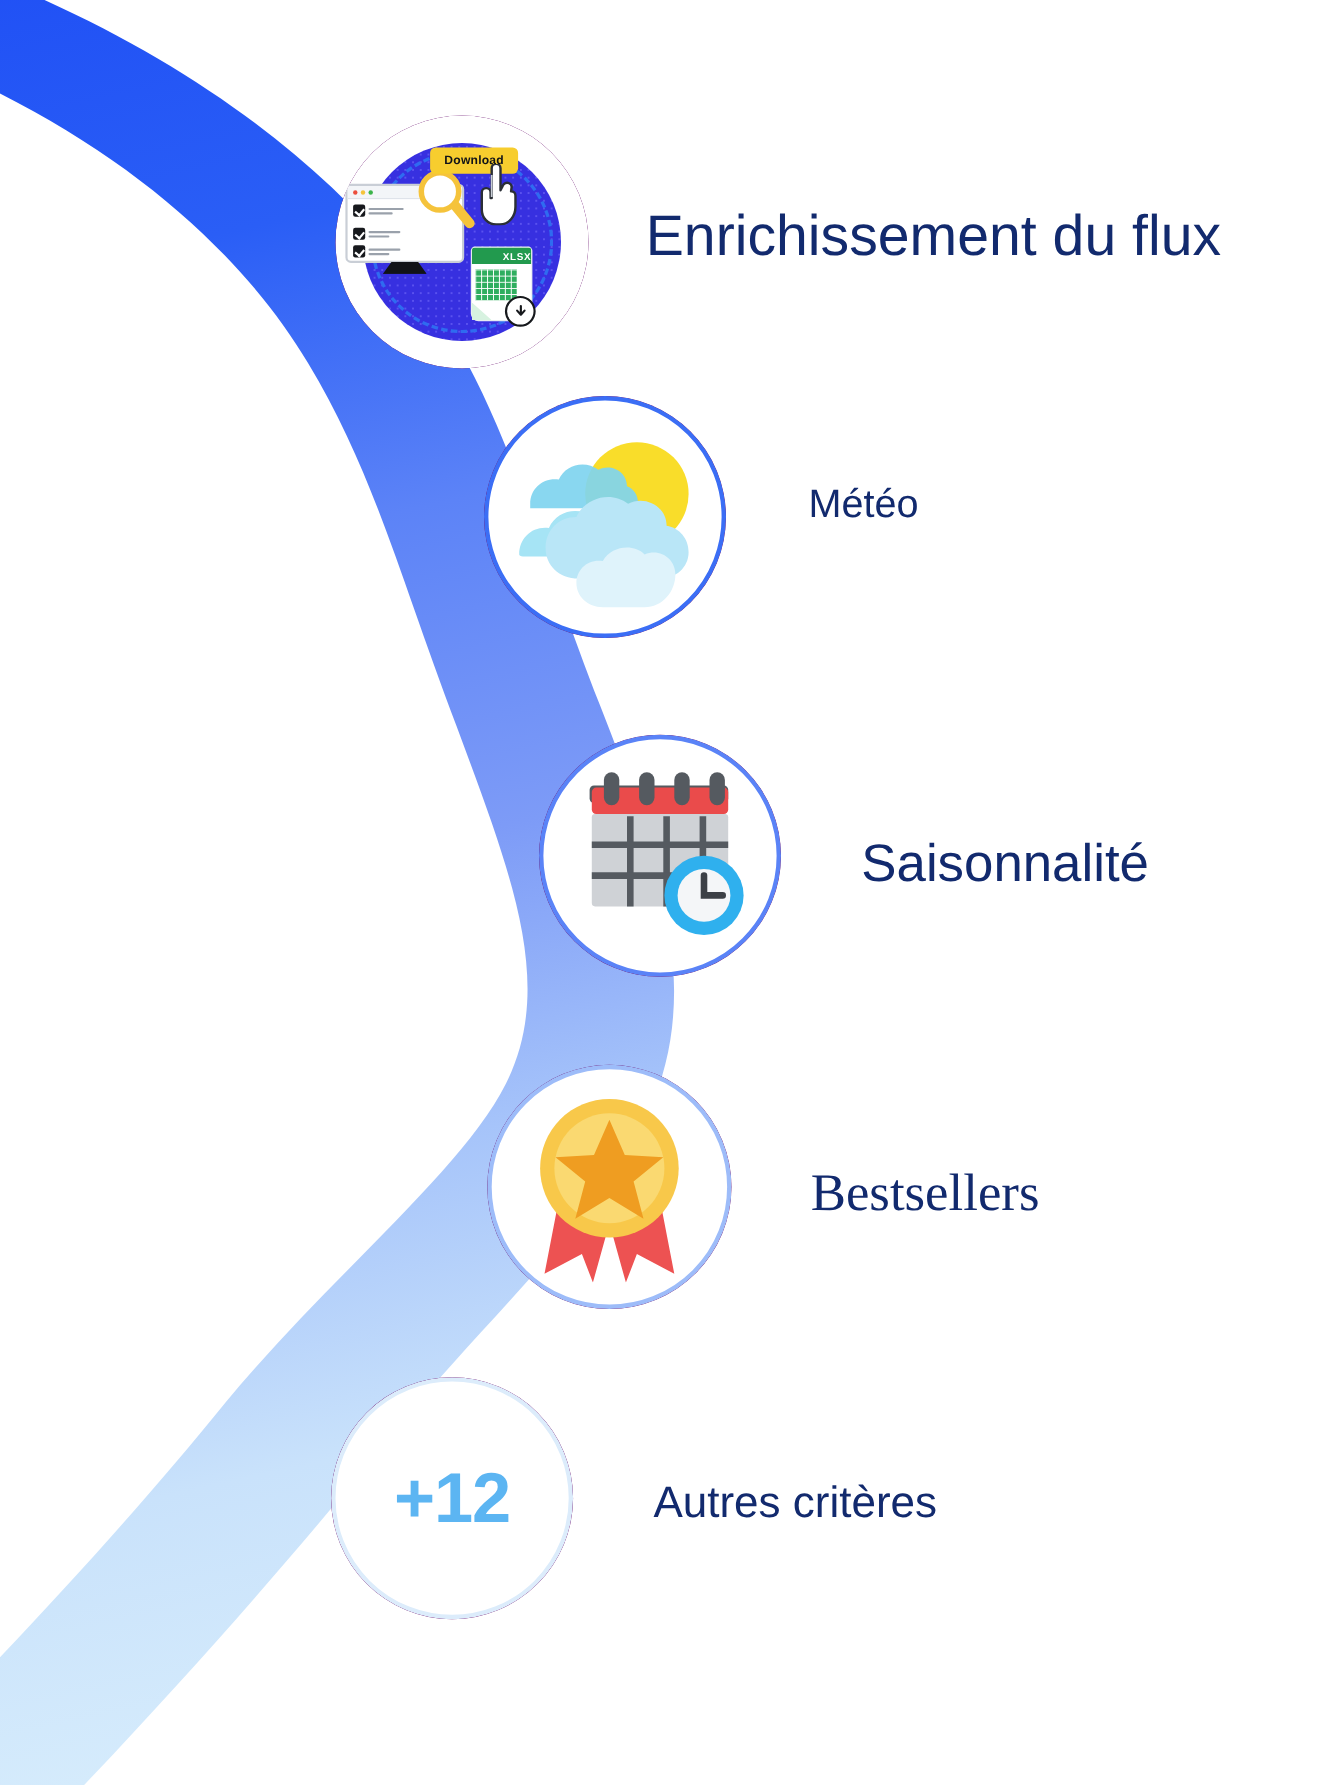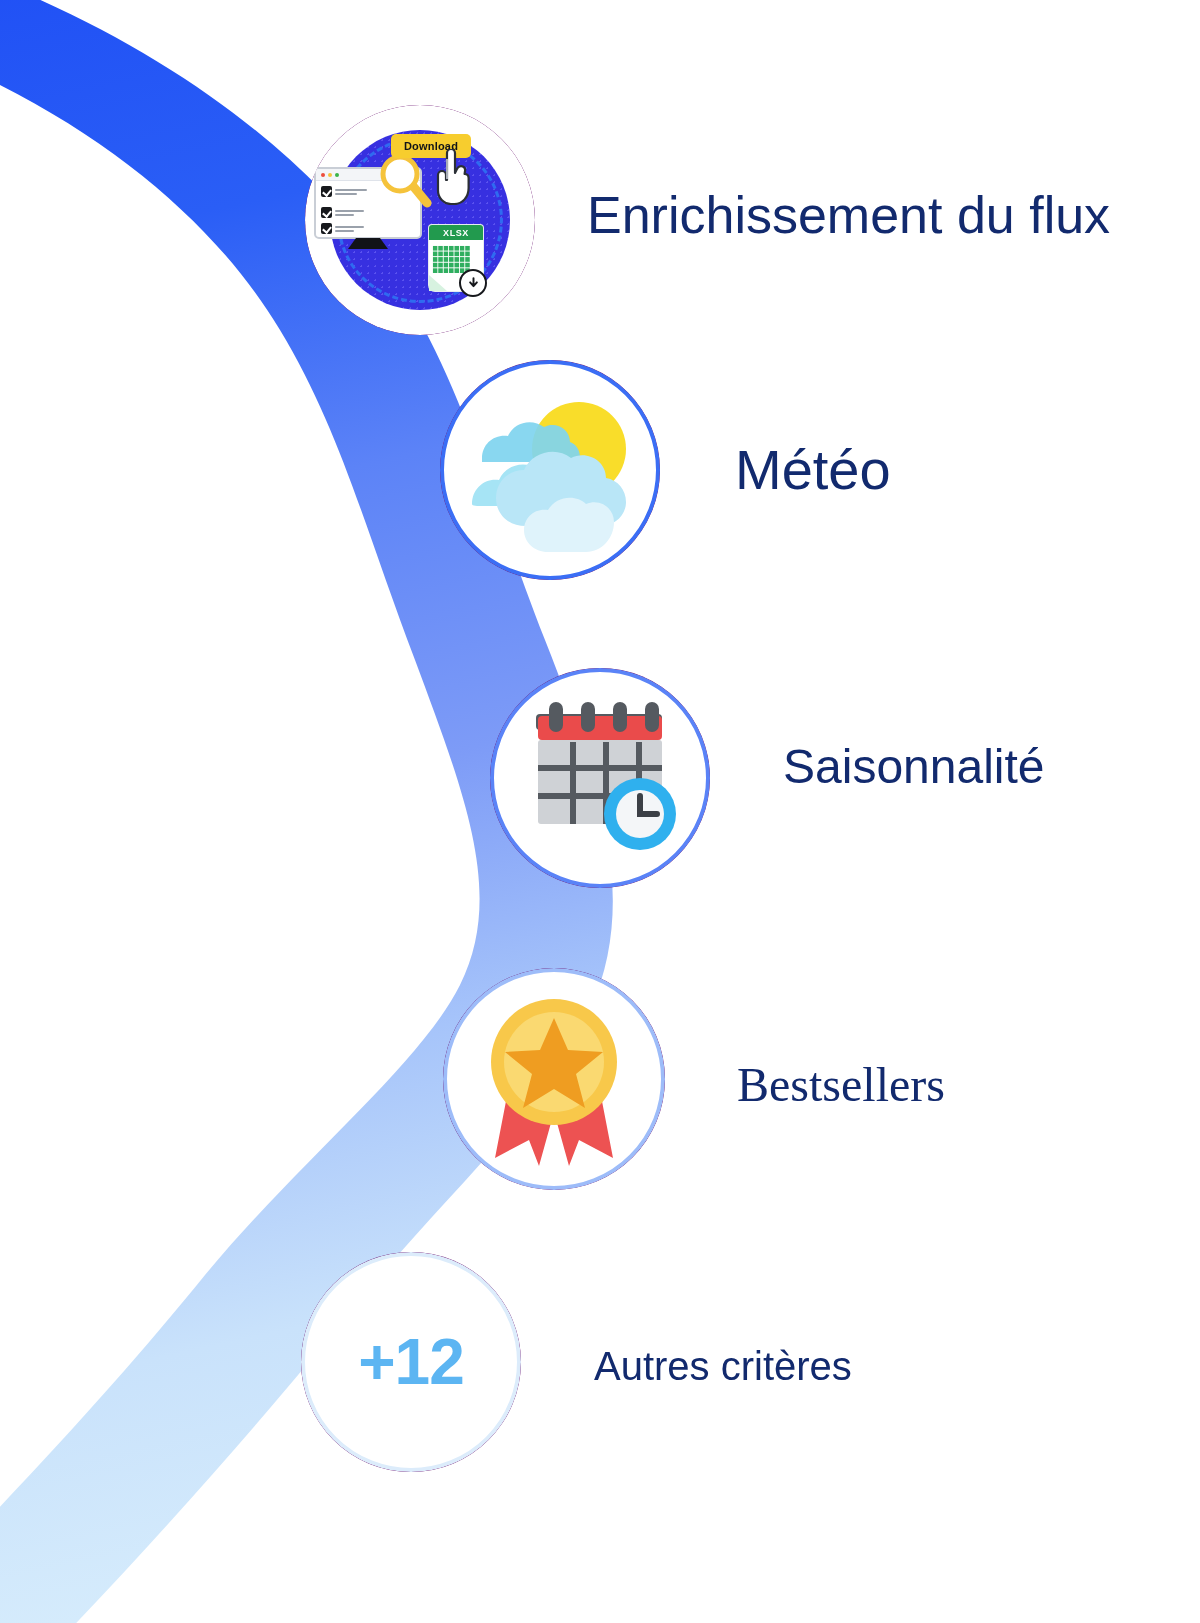--- a/index.html
+++ b/index.html
@@ -40,21 +40,21 @@
   .chk::after{content:"";position:absolute;left:2.5px;top:1.5px;width:4px;height:6px;
         border-right:2px solid #fff;border-bottom:2px solid #fff;transform:rotate(40deg);}
   .lines{display:flex;flex-direction:column;gap:2px;flex:1;}
   .ln{height:2px;background:#9aa1ab;border-radius:1px;}
   .mon-stand{position:absolute;left:34px;top:71px;width:40px;height:11px;background:#111318;
         clip-path:polygon(20% 0,80% 0,100% 100%,0 100%);}
   .mag{position:absolute;left:70px;top:48px;width:58px;height:58px;}
   .xlsx{position:absolute;left:118px;top:120px;width:66px;height:74px;}
   .xlsx-page{position:absolute;left:6px;top:0;width:54px;height:66px;background:#fff;
         border-radius:3px 3px 0 6px;overflow:hidden;box-shadow:0 0 0 1px #e6ebf0;}
-  .xlsx-head{height:15px;background:#229a4e;display:flex;align-items:center;justify-content:center;}
+  .xlsx-head{height:15px;background:#229a4e;display:flex;align-items:center;justify-content:flex-end;}
   .xlsx-head span{color:#fff;font-size:9px;font-weight:bold;letter-spacing:.6px;}
   .xlsx-grid{position:absolute;left:9px;top:20px;width:38px;height:28px;
         background:#2fae5f;
         background-image:
           linear-gradient(#fff 1px, transparent 1px),
           linear-gradient(90deg,#fff 1px, transparent 1px);
         background-size:5.4px 5.6px;}
   .xlsx-fold{position:absolute;left:6px;top:50px;width:18px;height:16px;background:#d7f2e0;
         clip-path:polygon(0 100%,0 0,100% 100%);}
   .xlsx-arrow{position:absolute;left:36px;top:44px;width:28px;height:28px;border-radius:50%;
@@ -84,22 +84,22 @@
         font-size:64px;font-weight:bold;color:#5cb5f2;letter-spacing:-1px;}
 
   .ico{position:absolute;}
   #ico2{left:24px;top:26px;width:172px;height:168px;}
   #ico3{left:26px;top:30px;width:168px;height:160px;}
   #ico4{left:34px;top:24px;width:154px;height:174px;}
 
   
   .label{position:absolute;color:#122a6e;font-weight:normal;white-space:nowrap;}
   #lab1{left:587px;top:185px;font-size:52px;}
-  #lab2{left:735px;top:437px;font-size:56px;}
-  #lab3{left:783px;top:739px;font-size:48px;}
+  #lab2{left:735px;top:437px;font-size:36px;}
+  #lab3{left:783px;top:758px;font-size:48px;}
   #lab4{left:737px;top:1057px;font-size:48px;font-family:Liberation Serif, serif;}
   #lab5{left:594px;top:1344px;font-size:40px;}
 </style>
 </head>
 <body>
 
 <div id="stage">
 
   <svg id="ribbon" viewBox="0 0 1200 1623">
     <defs>

